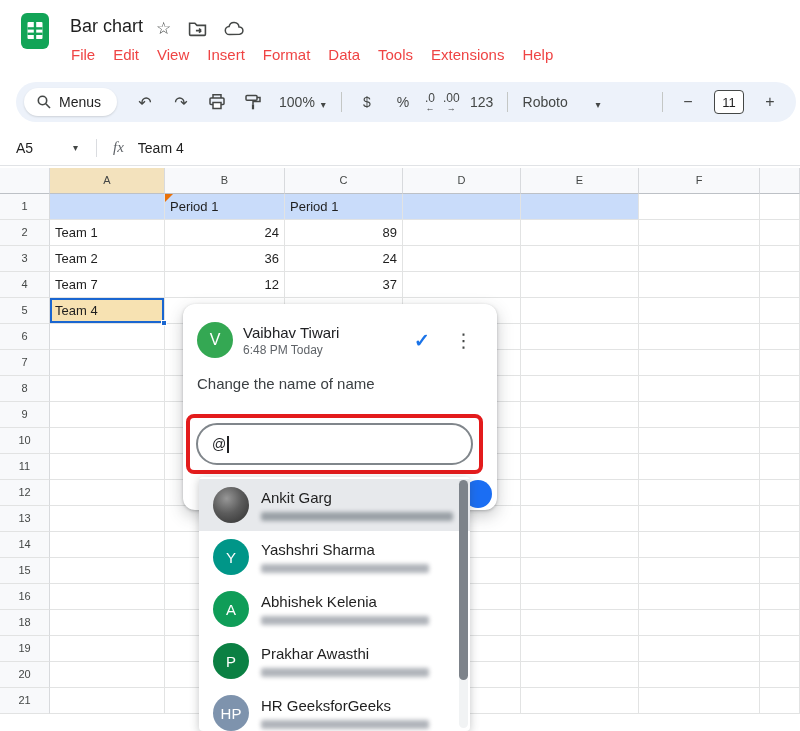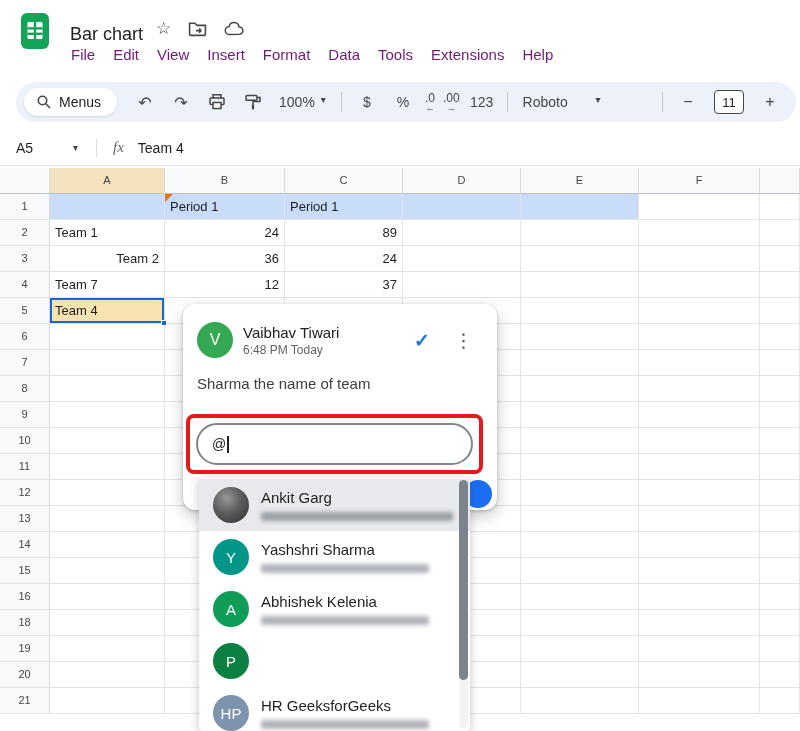--- a/index.html
+++ b/index.html
@@ -3,36 +3,36 @@
 <meta charset="utf-8">
 <style>
   * { margin:0; padding:0; box-sizing:border-box; }
   html,body { width:800px; height:731px; overflow:hidden; background:#fff;
     font-family:"Liberation Sans", sans-serif; color:#1f1f1f; }
   body { position:relative; }
 
   
   .titlebar { position:absolute; left:0; top:0; width:800px; height:80px; background:#fff; }
   .logo { position:absolute; left:20px; top:11px; }
-  .doc-title { position:absolute; left:70px; top:24px; font-size:18px; font-weight:500; color:#1f1f1f; }
+  .doc-title { position:absolute; left:70px; top:16px; font-size:18px; font-weight:500; color:#1f1f1f; }
   .title-icons { position:absolute; left:156px; top:19px; display:flex; gap:17px; align-items:center; color:#444746; }
   .title-icons .uicon { font-size:17px; line-height:18px; }
   .menubar { position:absolute; left:62px; top:43px; display:flex; }
-  .menu-item { padding:3px 9px; font-size:15px; color:#701a75; border-radius:4px; cursor:default; }
+  .menu-item { padding:3px 9px; font-size:15px; color:#ef4444; border-radius:4px; cursor:default; }
 
   
   .toolbar { position:absolute; left:16px; top:82px; width:780px; height:40px;
     background:#edf2fa; border-radius:22px; display:flex; align-items:center; padding:0 8px; }
   .menus-pill { background:#fff; height:28px; border-radius:16px; display:flex; align-items:center;
     gap:7px; padding:0 16px 0 12px; margin-right:10px; font-size:14px; color:#1f1f1f;
     box-shadow:0 1px 2px rgba(60,64,67,.18); }
   .tbtn { min-width:26px; height:28px; display:flex; align-items:center; justify-content:center;
     color:#444746; font-size:16px; margin:0 5px; border-radius:4px; cursor:default; }
   .tbtn.txt { font-size:14px; }
-  .zoom-group, .font-group { display:flex; align-items:flex-start; gap:6px; color:#444746; font-size:14px;
+  .zoom-group, .font-group { display:flex; align-items:flex-end; gap:6px; color:#444746; font-size:14px;
     margin:0 8px; cursor:default; }
   .font-group { min-width:78px; justify-content:space-between; }
   .caret { font-size:10px; color:#444746; }
   .tdiv { width:1px; height:20px; background:#c4c7c5; margin:0 7px; }
   .dec-btn { display:flex; flex-direction:column; align-items:center; justify-content:center;
     height:30px; margin:0 4px; color:#444746; cursor:default; }
   .dec-num { font-size:12px; line-height:12px; }
   .dec-arrow { font-size:9px; line-height:9px; }
   .size-group { display:flex; align-items:center; margin-left:auto; }
   .size-box { width:30px; height:24px; border:1px solid #444746; border-radius:4px; background:#fff;
@@ -241,21 +241,21 @@
         <div class="gc" style="width: 115px;"><span class="cell-text">Team 1</span></div>
         <div class="gc num" style="width: 120px;"><span class="cell-text">24</span></div>
         <div class="gc num" style="width: 118px;"><span class="cell-text">89</span></div>
         <div class="gc" style="width: 118px;"></div>
         <div class="gc" style="width: 118px;"></div>
         <div class="gc" style="width: 121px;"></div>
         <div class="gc" style="flex: 1 1 0%;"></div>
       </div>
       <div class="grow">
         <div class="grh" style="width: 50px;">3</div>
-        <div class="gc" style="width: 115px; text-align: right;"><span class="cell-text">Team 2</span></div>
+        <div class="gc" style="width: 115px;"><span class="cell-text">Team 2</span></div>
         <div class="gc num" style="width: 120px;"><span class="cell-text">36</span></div>
         <div class="gc num" style="width: 118px;"><span class="cell-text">24</span></div>
         <div class="gc" style="width: 118px;"></div>
         <div class="gc" style="width: 118px;"></div>
         <div class="gc" style="width: 121px;"></div>
         <div class="gc" style="flex: 1 1 0%;"></div>
       </div>
       <div class="grow">
         <div class="grh" style="width: 50px;">4</div>
         <div class="gc" style="width: 115px;"><span class="cell-text">Team 7</span></div>
@@ -432,21 +432,21 @@
 <div class="comment-card">
   <div class="c-head">
     <div class="c-avatar">V</div>
     <div class="c-meta">
       <div class="c-name">Vaibhav Tiwari</div>
       <div class="c-time">6:48 PM Today</div>
     </div>
     <div class="c-check">✓</div>
     <div class="c-dots">⋮</div>
   </div>
-  <div class="c-text">Sharma the name of team</div>
+  <div class="c-text">Change the name of name</div>
   <div class="red-annotation">
     <div class="c-input">
       <span>@</span>
       <span class="caret-bar"></span>
     </div>
   </div>
 </div>
 <div class="submit-circle"></div>
 
 <div class="mention-list">
@@ -467,20 +467,24 @@
       </div>
       <div class="m-item">
         <div class="m-avatar" style="background: rgb(15, 157, 88);">A</div>
         <div class="m-col">
           <div class="m-name">Abhishek Kelenia</div>
           <div class="m-email"></div>
         </div>
       </div>
       <div class="m-item">
         <div class="m-avatar" style="background: rgb(11, 128, 67);">P</div>
+        <div class="m-col">
+          <div class="m-name">Prakhar Awasthi</div>
+          <div class="m-email"></div>
+        </div>
       </div>
       <div class="m-item">
         <div class="m-avatar" style="background: rgb(126, 147, 173);">HP</div>
         <div class="m-col">
           <div class="m-name">HR GeeksforGeeks</div>
           <div class="m-email"></div>
         </div>
       </div>
     </div>
   <div class="m-scrollbar">

